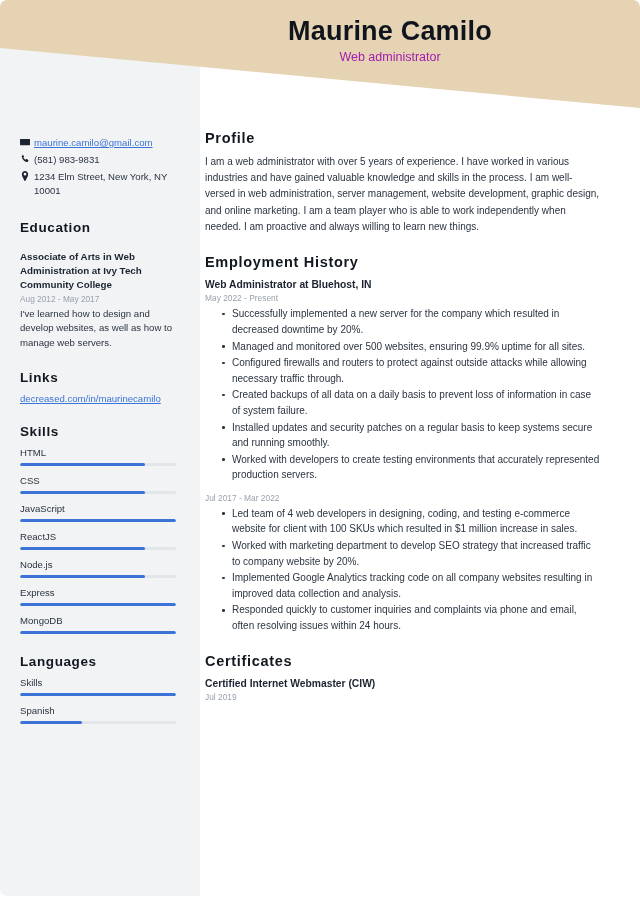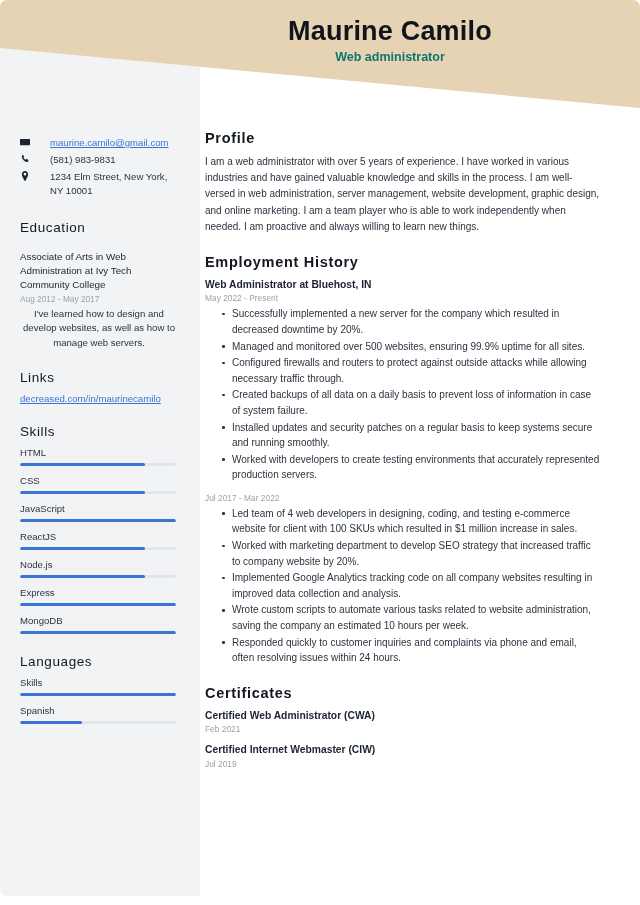--- a/index.html
+++ b/index.html
@@ -59,89 +59,86 @@
   }
   .name {
     font-size: 27px;
     font-weight: 700;
     letter-spacing: 0.2px;
     color: #10141c;
     line-height: 1.15;
   }
   .job-title {
     font-size: 12.5px;
-    color: #0f766e;
+    color: #a21caf;
     margin-top: 3px;
     line-height: 1.2;
-    font-weight: bold;
   }
 
   
   .sidebar-inner {
     position: absolute;
     left: 0;
     top: 0;
     width: 200px;
     padding: 136px 22px 20px 20px;
     z-index: 2;
   }
 
   .contact-list { margin-bottom: 22px; }
   .contact-row {
     display: flex;
     align-items: flex-start;
     margin-bottom: 3px;
     font-size: 9.6px;
     line-height: 1.45;
     color: #2b3440;
-    gap: 16px;
   }
   .contact-icon {
     width: 14px;
     min-width: 14px;
     padding-top: 1px;
     color: #1b2430;
     display: flex;
     justify-content: flex-start;
   }
   .contact-icon svg { display: block; }
   .contact-val { flex: 1; }
   .link-blue {
     color: #3b74d6;
     text-decoration: underline;
     word-break: break-all;
   }
 
   .side-heading {
     font-size: 13.5px;
-    font-weight: 400;
+    font-weight: 700;
     letter-spacing: 0.6px;
     color: #111820;
     margin-bottom: 8px;
   }
   .side-block { margin-bottom: 20px; }
 
   .edu-degree {
     font-size: 9.8px;
-    font-weight: 400;
+    font-weight: 700;
     line-height: 1.45;
     color: #1b2430;
     margin-top: 15px;
   }
   .edu-date {
     font-size: 8.3px;
     color: #9aa2ad;
     margin-top: 2px;
     margin-bottom: 3px;
   }
   .edu-desc {
     font-size: 9.6px;
     line-height: 1.48;
     color: #2b3440;
-    text-align: center;
   }
 
   .links-block .link-item {
     font-size: 9.6px;
     margin-bottom: 2px;
   }
 
   .skill-item { margin-bottom: 9px; }
   .skill-label {
     font-size: 9.6px;
@@ -400,33 +397,28 @@
             <li>Worked with developers to create testing environments that accurately represented production servers.</li>
           </ul>
       </div>
 
       <div class="job">
         <div class="job-date">Jul 2017 - Mar 2022</div>
         <ul class="bullets">
             <li>Led team of 4 web developers in designing, coding, and testing e-commerce website for client with 100 SKUs which resulted in $1 million increase in sales.</li>
             <li>Worked with marketing department to develop SEO strategy that increased traffic to company website by 20%.</li>
             <li>Implemented Google Analytics tracking code on all company websites resulting in improved data collection and analysis.</li>
-            <li>Wrote custom scripts to automate various tasks related to website administration, saving the company an estimated 10 hours per week.</li>
             <li>Responded quickly to customer inquiries and complaints via phone and email, often resolving issues within 24 hours.</li>
           </ul>
       </div>
     </div>
 
     <div class="main-block">
       <div class="main-heading">Certificates</div>
 
-      <div class="cert">
-        <div class="cert-name">Certified Web Administrator (CWA)</div>
-        <div class="cert-date">Feb 2021</div>
-      </div>
 
       <div class="cert">
         <div class="cert-name">Certified Internet Webmaster (CIW)</div>
         <div class="cert-date">Jul 2019</div>
       </div>
     </div>
 
   </div>
 
 </div>

